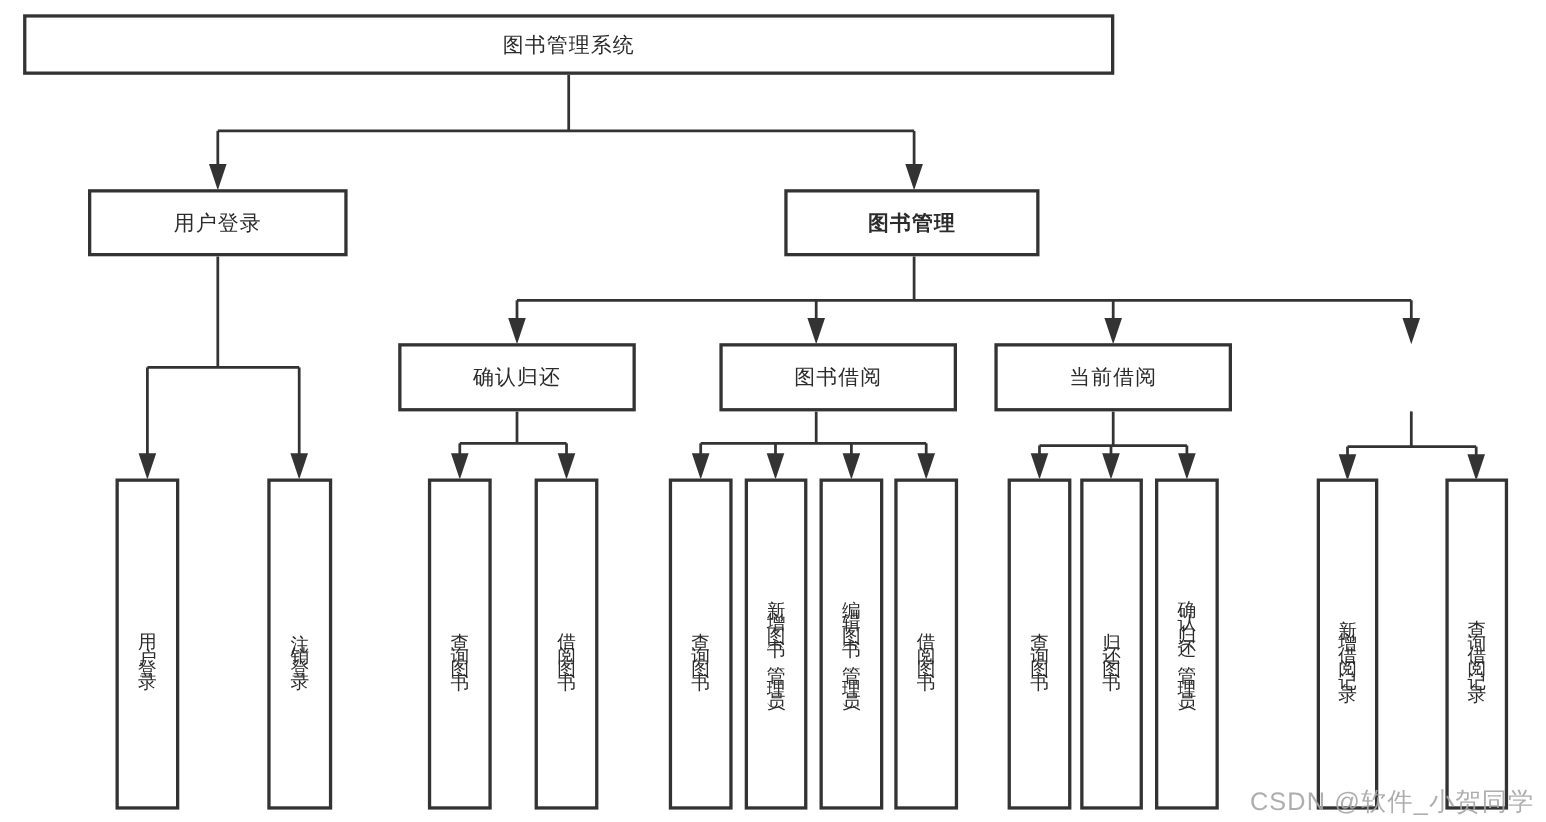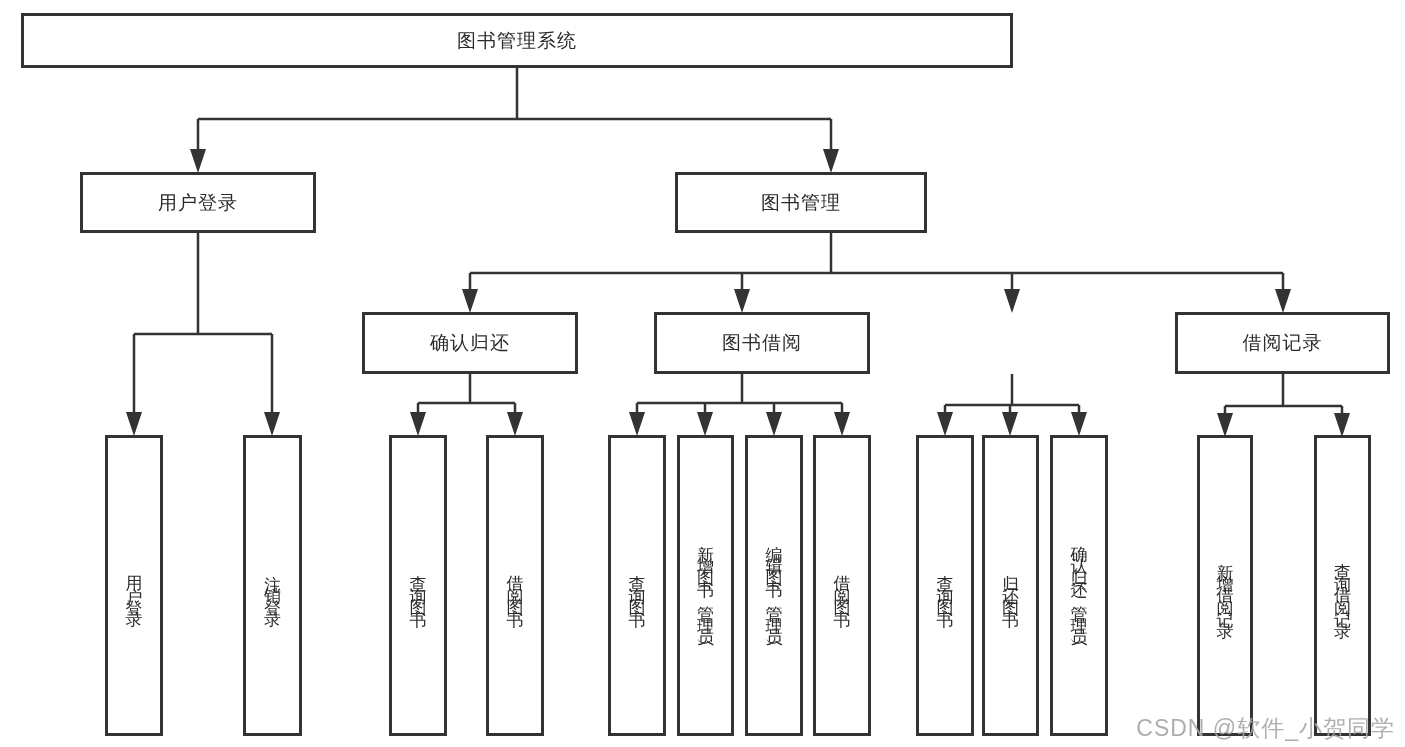--- a/index.html
+++ b/index.html
@@ -131,32 +131,32 @@
     </g>
   </svg>
 
   <div class="node h-node" style="left:21px; top:13px; width:992px; height:55px;">
     <span>图书管理系统</span>
   </div>
 
   <div class="node h-node" style="left:80px; top:172px; width:236px; height:61px;">
     <span>用户登录</span>
   </div>
-  <div class="node h-node" style="left:675px; top:172px; width:252px; height:61px;">
+  <div class="node h-node" style="left:713px; top:172px; width:232px; height:61px;font-weight:bold;">
     <span>图书管理</span>
   </div>
 
   <div class="node h-node" style="left:362px; top:312px; width:216px; height:62px;">
     <span>确认归还</span>
   </div>
   <div class="node h-node" style="left:634px; top:312px; width:216px; height:62px;margin-left:20px;">
     <span>图书借阅</span>
   </div>
-  <div class="node h-node" style="left:1175px; top:312px; width:215px; height:62px;">
-    <span>借阅记录</span>
+  <div class="node h-node" style="left:904px; top:312px; width:216px; height:62px;">
+    <span>当前借阅</span>
   </div>
 
   <div class="node leaf" style="left:105px; top:435px; width:58px; height:301px;">
     <span class="vtext">用户登录</span>
   </div>
   <div class="node leaf" style="left:243px; top:435px; width:59px; height:301px;">
     <span class="vtext">注销登录</span>
   </div>
 
   <div class="node leaf" style="left:389px; top:435px; width:58px; height:301px;">

